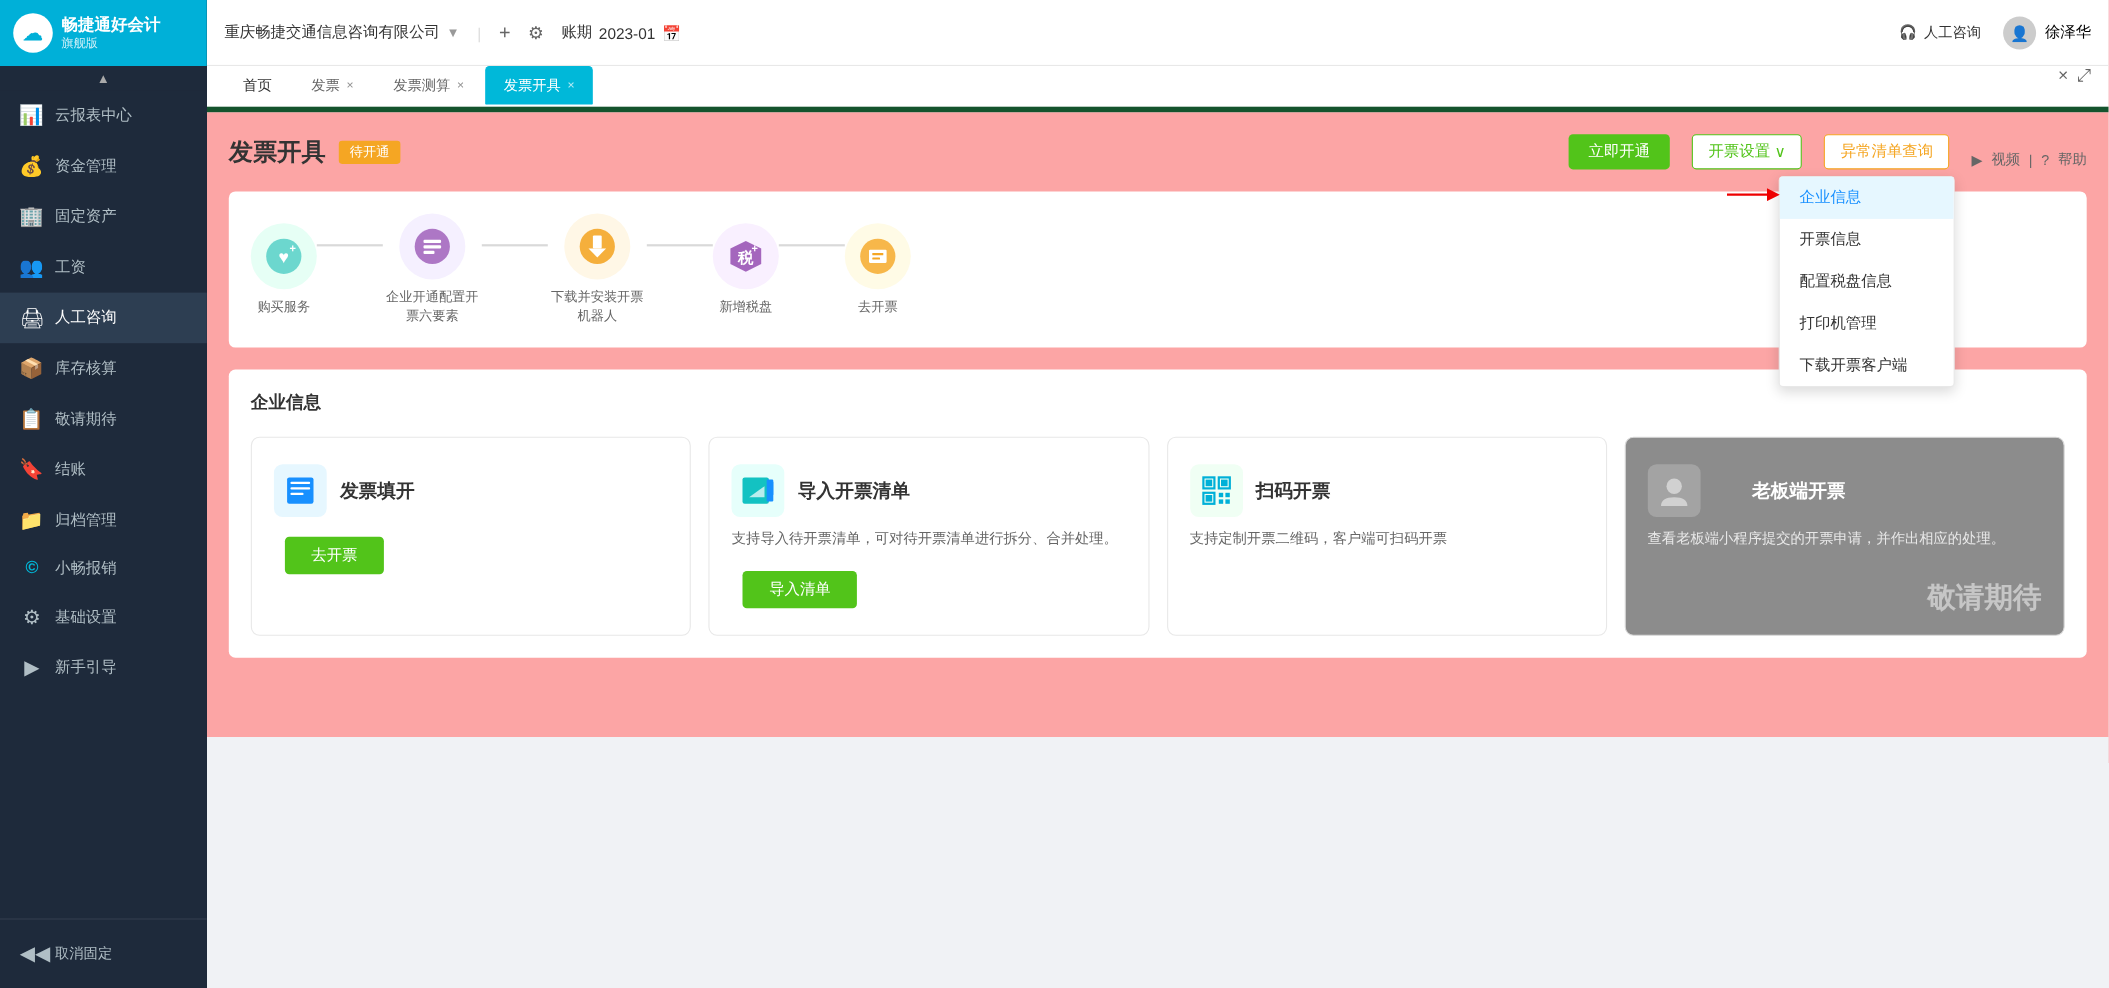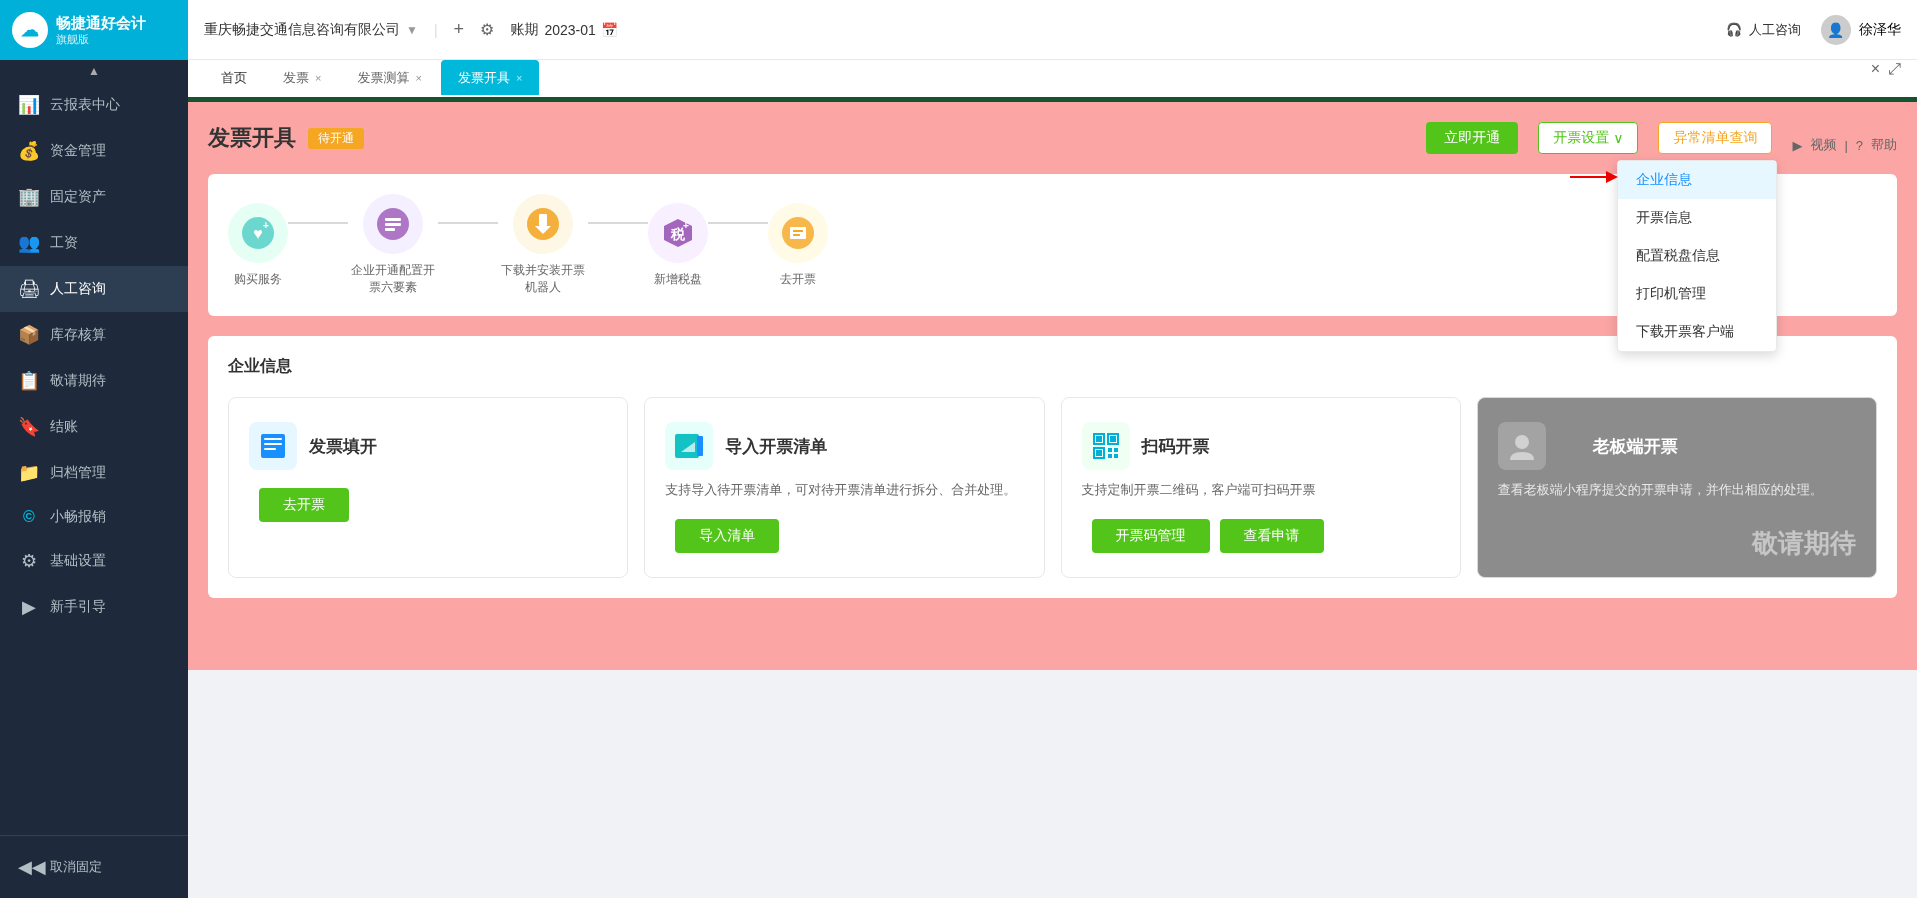--- a/index.html
+++ b/index.html
@@ -431,24 +431,20 @@
                 <rect x="8" y="22" width="6" height="6" fill="#00b0d8"></rect>
                 <rect x="20" y="20" width="4" height="4" fill="#00b0d8"></rect>
                 <rect x="26" y="20" width="4" height="4" fill="#00b0d8"></rect>
                 <rect x="20" y="26" width="4" height="4" fill="#00b0d8"></rect>
                 <rect x="26" y="26" width="4" height="4" fill="#00b0d8"></rect>
               </svg>
             </div>
             <span class="method-title">扫码开票</span>
           </div>
           <div class="method-desc">支持定制开票二维码，客户端可扫码开票</div>
-          <div class="method-btn" style="display:flex;gap:10px;">
-            <button class="btn-green">开票码管理</button>
-            <button class="btn-green">查看申请</button>
-          </div>
         </div>
 
         <div class="method-card disabled" style="position:relative;overflow:hidden;background:#8c8c8c;color:#fff;">
           <div class="method-header">
             <div class="method-icon" style="background:rgba(255,255,255,0.2);">
               <svg width="36" height="36" viewBox="0 0 36 36">
                 <circle cx="18" cy="14" r="7" fill="rgba(255,255,255,0.5)"></circle>
                 <path d="M6,32 Q6,24 18,24 Q30,24 30,32" fill="rgba(255,255,255,0.5)"></path>
               </svg>
             </div>

